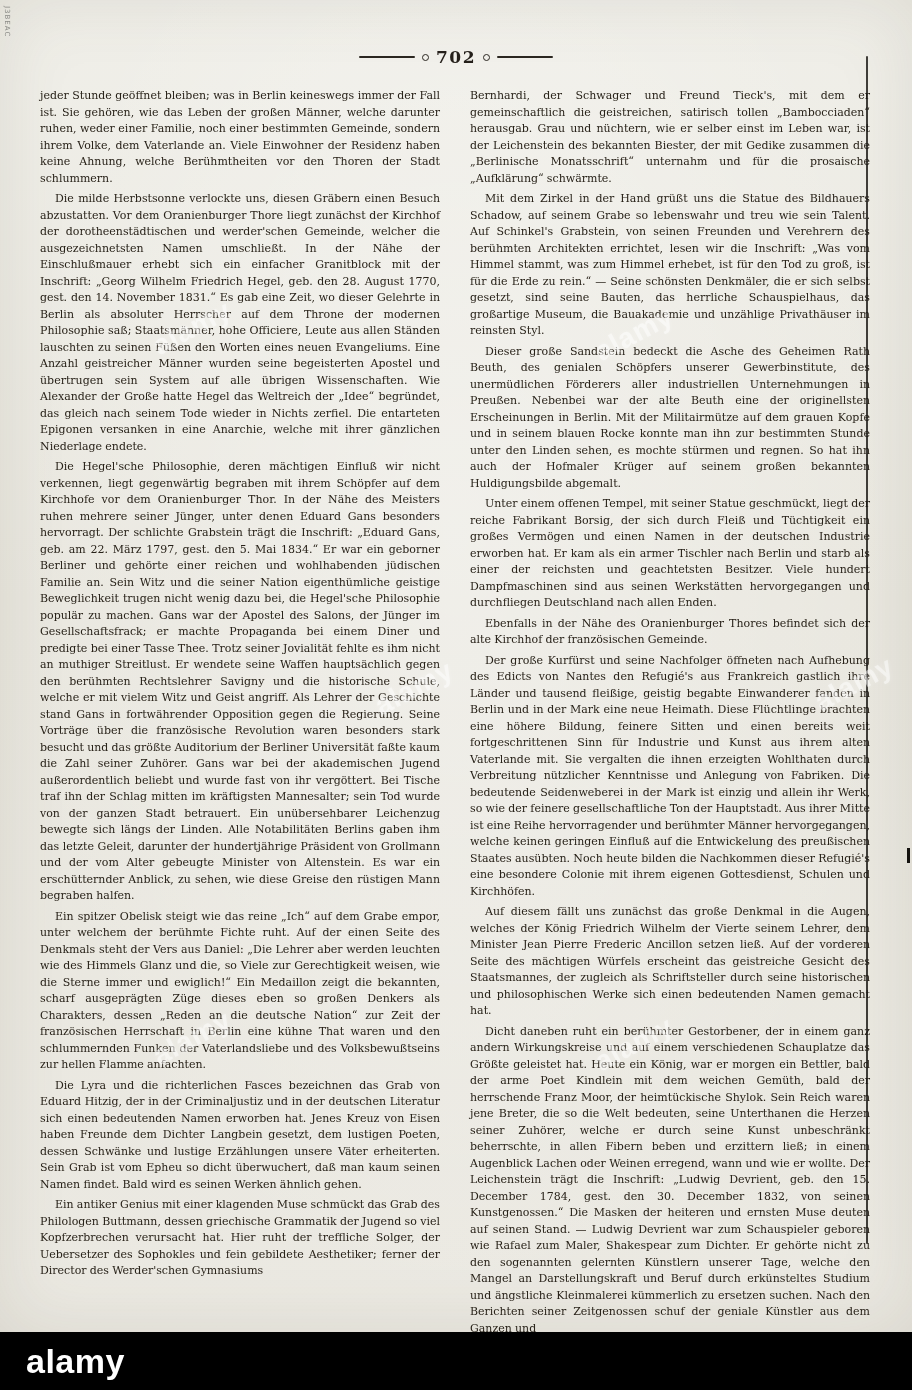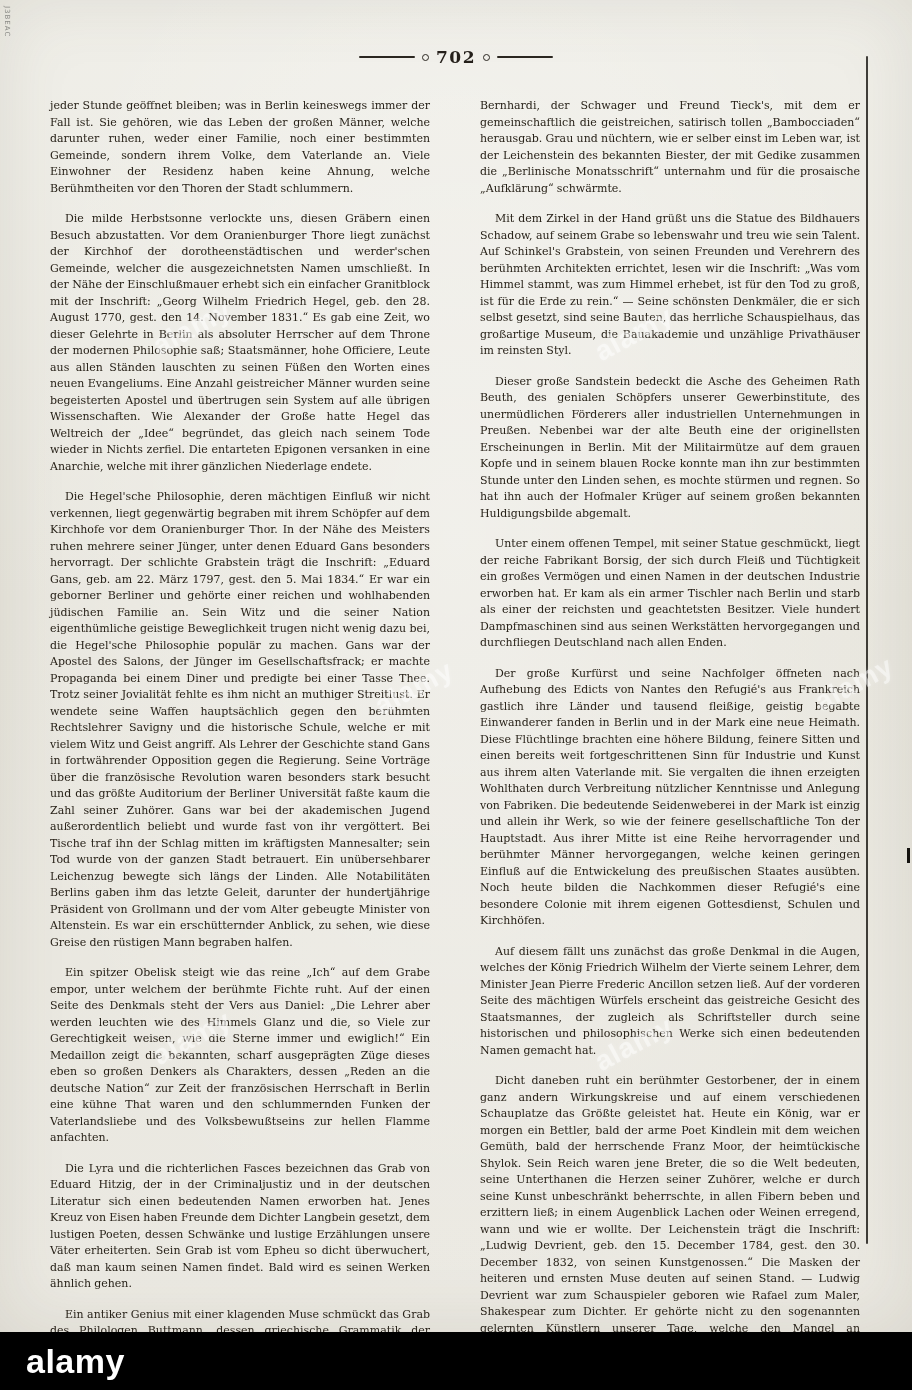--- a/index.html
+++ b/index.html
@@ -27,21 +27,21 @@
   .hr-dot  { width:5px; height:5px; border:1px solid #2b2721; border-radius:50%; }
   .page-number {
     font:bold 17px "DejaVu Serif", serif; color:#241f1a; letter-spacing:1.5px;
   }
   .text-columns {
     position:absolute; top:84px; left:36px; width:838px;
     display:flex; gap:22px;
   }
   .col { flex:1; min-width:0; }
   .col p {
-    margin:14px; font-size:11px; line-height:1.5; color:#282219;
+    margin:4px; font-size:11px; line-height:1.5; color:#282219;
     text-align:justify; text-indent:15px; hyphens:auto;
     word-spacing:-0.3px;
   }
   .col p:first-child { text-indent:0; }
   
   .scan-line {
     position:absolute; left:866px; top:56px; width:2px; height:1188px;
     background:rgba(25,22,18,0.82); border-radius:1px;
   }
   .edge-mark { position:absolute; right:2px; top:848px; width:3px; height:15px; background:#15130f; }
@@ -97,20 +97,21 @@
       <p>Die Hegel'sche Philosophie, deren mächtigen Einfluß wir nicht verkennen, liegt gegenwärtig begraben mit ihrem Schöpfer auf dem Kirchhofe vor dem Oranienburger Thor. In der Nähe des Meisters ruhen mehrere seiner Jünger, unter denen Eduard Gans besonders hervorragt. Der schlichte Grabstein trägt die Inschrift: „Eduard Gans, geb. am 22. März 1797, gest. den 5. Mai 1834.“ Er war ein geborner Berliner und gehörte einer reichen und wohlhabenden jüdischen Familie an. Sein Witz und die seiner Nation eigenthümliche geistige Beweglichkeit trugen nicht wenig dazu bei, die Hegel'sche Philosophie populär zu machen. Gans war der Apostel des Salons, der Jünger im Gesellschaftsfrack; er machte Propaganda bei einem Diner und predigte bei einer Tasse Thee. Trotz seiner Jovialität fehlte es ihm nicht an muthiger Streitlust. Er wendete seine Waffen hauptsächlich gegen den berühmten Rechtslehrer Savigny und die historische Schule, welche er mit vielem Witz und Geist angriff. Als Lehrer der Geschichte stand Gans in fortwährender Opposition gegen die Regierung. Seine Vorträge über die französische Revolution waren besonders stark besucht und das größte Auditorium der Berliner Universität faßte kaum die Zahl seiner Zuhörer. Gans war bei der akademischen Jugend außerordentlich beliebt und wurde fast von ihr vergöttert. Bei Tische traf ihn der Schlag mitten im kräftigsten Mannesalter; sein Tod wurde von der ganzen Stadt betrauert. Ein unübersehbarer Leichenzug bewegte sich längs der Linden. Alle Notabilitäten Berlins gaben ihm das letzte Geleit, darunter der hundertjährige Präsident von Grollmann und der vom Alter gebeugte Minister von Altenstein. Es war ein erschütternder Anblick, zu sehen, wie diese Greise den rüstigen Mann begraben halfen.</p>
       <p>Ein spitzer Obelisk steigt wie das reine „Ich“ auf dem Grabe empor, unter welchem der berühmte Fichte ruht. Auf der einen Seite des Denkmals steht der Vers aus Daniel: „Die Lehrer aber werden leuchten wie des Himmels Glanz und die, so Viele zur Gerechtigkeit weisen, wie die Sterne immer und ewiglich!“ Ein Medaillon zeigt die bekannten, scharf ausgeprägten Züge dieses eben so großen Denkers als Charakters, dessen „Reden an die deutsche Nation“ zur Zeit der französischen Herrschaft in Berlin eine kühne That waren und den schlummernden Funken der Vaterlandsliebe und des Volksbewußtseins zur hellen Flamme anfachten.</p>
       <p>Die Lyra und die richterlichen Fasces bezeichnen das Grab von Eduard Hitzig, der in der Criminaljustiz und in der deutschen Literatur sich einen bedeutenden Namen erworben hat. Jenes Kreuz von Eisen haben Freunde dem Dichter Langbein gesetzt, dem lustigen Poeten, dessen Schwänke und lustige Erzählungen unsere Väter erheiterten. Sein Grab ist vom Epheu so dicht überwuchert, daß man kaum seinen Namen findet. Bald wird es seinen Werken ähnlich gehen.</p>
       <p>Ein antiker Genius mit einer klagenden Muse schmückt das Grab des Philologen Buttmann, dessen griechische Grammatik der Jugend so viel Kopfzerbrechen verursacht hat. Hier ruht der treffliche Solger, der Uebersetzer des Sophokles und fein gebildete Aesthetiker; ferner der Director des Werder'schen Gymnasiums</p>
     </div>
     <div class="col" lang="de">
       <p>Bernhardi, der Schwager und Freund Tieck's, mit dem er gemeinschaftlich die geistreichen, satirisch tollen „Bambocciaden“ herausgab. Grau und nüchtern, wie er selber einst im Leben war, ist der Leichenstein des bekannten Biester, der mit Gedike zusammen die „Berlinische Monatsschrift“ unternahm und für die prosaische „Aufklärung“ schwärmte.</p>
       <p>Mit dem Zirkel in der Hand grüßt uns die Statue des Bildhauers Schadow, auf seinem Grabe so lebenswahr und treu wie sein Talent. Auf Schinkel's Grabstein, von seinen Freunden und Verehrern des berühmten Architekten errichtet, lesen wir die Inschrift: „Was vom Himmel stammt, was zum Himmel erhebet, ist für den Tod zu groß, ist für die Erde zu rein.“ — Seine schönsten Denkmäler, die er sich selbst gesetzt, sind seine Bauten, das herrliche Schauspielhaus, das großartige Museum, die Bauakademie und unzählige Privathäuser im reinsten Styl.</p>
       <p>Dieser große Sandstein bedeckt die Asche des Geheimen Rath Beuth, des genialen Schöpfers unserer Gewerbinstitute, des unermüdlichen Förderers aller industriellen Unternehmungen in Preußen. Nebenbei war der alte Beuth eine der originellsten Erscheinungen in Berlin. Mit der Militairmütze auf dem grauen Kopfe und in seinem blauen Rocke konnte man ihn zur bestimmten Stunde unter den Linden sehen, es mochte stürmen und regnen. So hat ihn auch der Hofmaler Krüger auf seinem großen bekannten Huldigungsbilde abgemalt.</p>
       <p>Unter einem offenen Tempel, mit seiner Statue geschmückt, liegt der reiche Fabrikant Borsig, der sich durch Fleiß und Tüchtigkeit ein großes Vermögen und einen Namen in der deutschen Industrie erworben hat. Er kam als ein armer Tischler nach Berlin und starb als einer der reichsten und geachtetsten Besitzer. Viele hundert Dampfmaschinen sind aus seinen Werkstätten hervorgegangen und durchfliegen Deutschland nach allen Enden.</p>
+      <p>Ebenfalls in der Nähe des Oranienburger Thores befindet sich der alte Kirchhof der französischen Gemeinde.</p>
       <p>Der große Kurfürst und seine Nachfolger öffneten nach Aufhebung des Edicts von Nantes den Refugié's aus Frankreich gastlich ihre Länder und tausend fleißige, geistig begabte Einwanderer fanden in Berlin und in der Mark eine neue Heimath. Diese Flüchtlinge brachten eine höhere Bildung, feinere Sitten und einen bereits weit fortgeschrittenen Sinn für Industrie und Kunst aus ihrem alten Vaterlande mit. Sie vergalten die ihnen erzeigten Wohlthaten durch Verbreitung nützlicher Kenntnisse und Anlegung von Fabriken. Die bedeutende Seidenweberei in der Mark ist einzig und allein ihr Werk, so wie der feinere gesellschaftliche Ton der Hauptstadt. Aus ihrer Mitte ist eine Reihe hervorragender und berühmter Männer hervorgegangen, welche keinen geringen Einfluß auf die Entwickelung des preußischen Staates ausübten. Noch heute bilden die Nachkommen dieser Refugié's eine besondere Colonie mit ihrem eigenen Gottesdienst, Schulen und Kirchhöfen.</p>
       <p>Auf diesem fällt uns zunächst das große Denkmal in die Augen, welches der König Friedrich Wilhelm der Vierte seinem Lehrer, dem Minister Jean Pierre Frederic Ancillon setzen ließ. Auf der vorderen Seite des mächtigen Würfels erscheint das geistreiche Gesicht des Staatsmannes, der zugleich als Schriftsteller durch seine historischen und philosophischen Werke sich einen bedeutenden Namen gemacht hat.</p>
       <p>Dicht daneben ruht ein berühmter Gestorbener, der in einem ganz andern Wirkungskreise und auf einem verschiedenen Schauplatze das Größte geleistet hat. Heute ein König, war er morgen ein Bettler, bald der arme Poet Kindlein mit dem weichen Gemüth, bald der herrschende Franz Moor, der heimtückische Shylok. Sein Reich waren jene Breter, die so die Welt bedeuten, seine Unterthanen die Herzen seiner Zuhörer, welche er durch seine Kunst unbeschränkt beherrschte, in allen Fibern beben und erzittern ließ; in einem Augenblick Lachen oder Weinen erregend, wann und wie er wollte. Der Leichenstein trägt die Inschrift: „Ludwig Devrient, geb. den 15. December 1784, gest. den 30. December 1832, von seinen Kunstgenossen.“ Die Masken der heiteren und ernsten Muse deuten auf seinen Stand. — Ludwig Devrient war zum Schauspieler geboren wie Rafael zum Maler, Shakespear zum Dichter. Er gehörte nicht zu den sogenannten gelernten Künstlern unserer Tage, welche den Mangel an Darstellungskraft und Beruf durch erkünsteltes Studium und ängstliche Kleinmalerei kümmerlich zu ersetzen suchen. Nach den Berichten seiner Zeitgenossen schuf der geniale Künstler aus dem Ganzen und</p>
     </div>
   </div>
 
   <div class="scan-line"></div>
   <div class="edge-mark"></div>
 
   <div>

